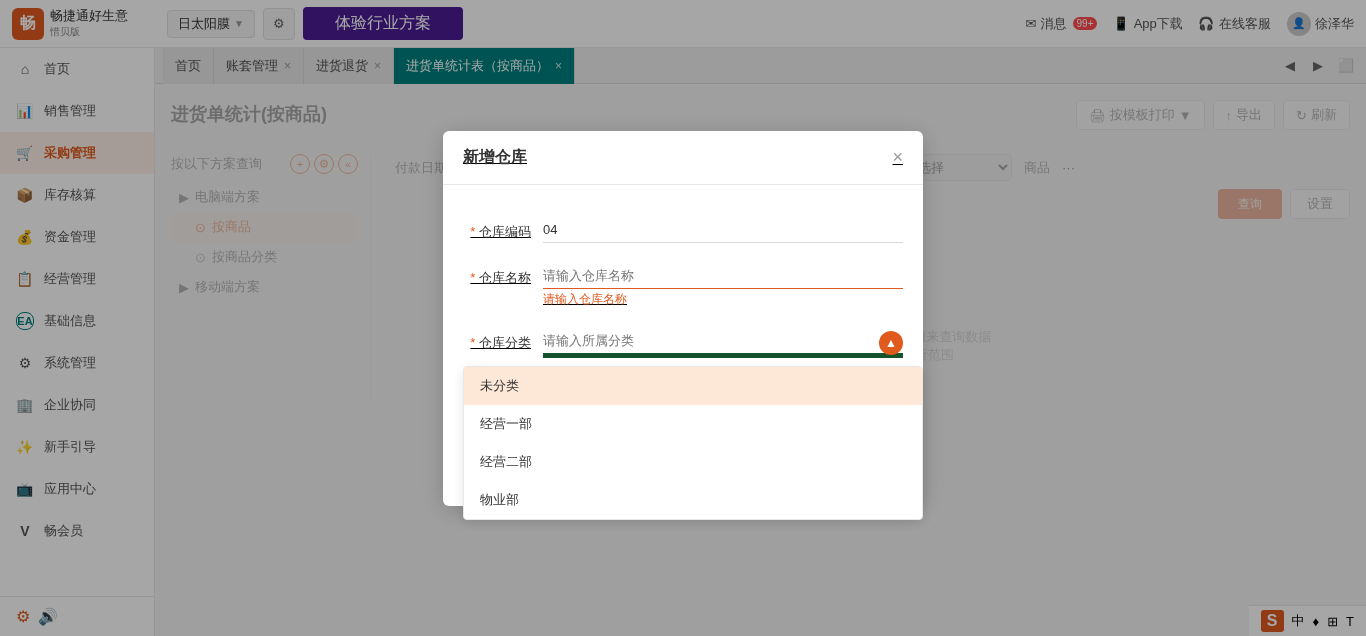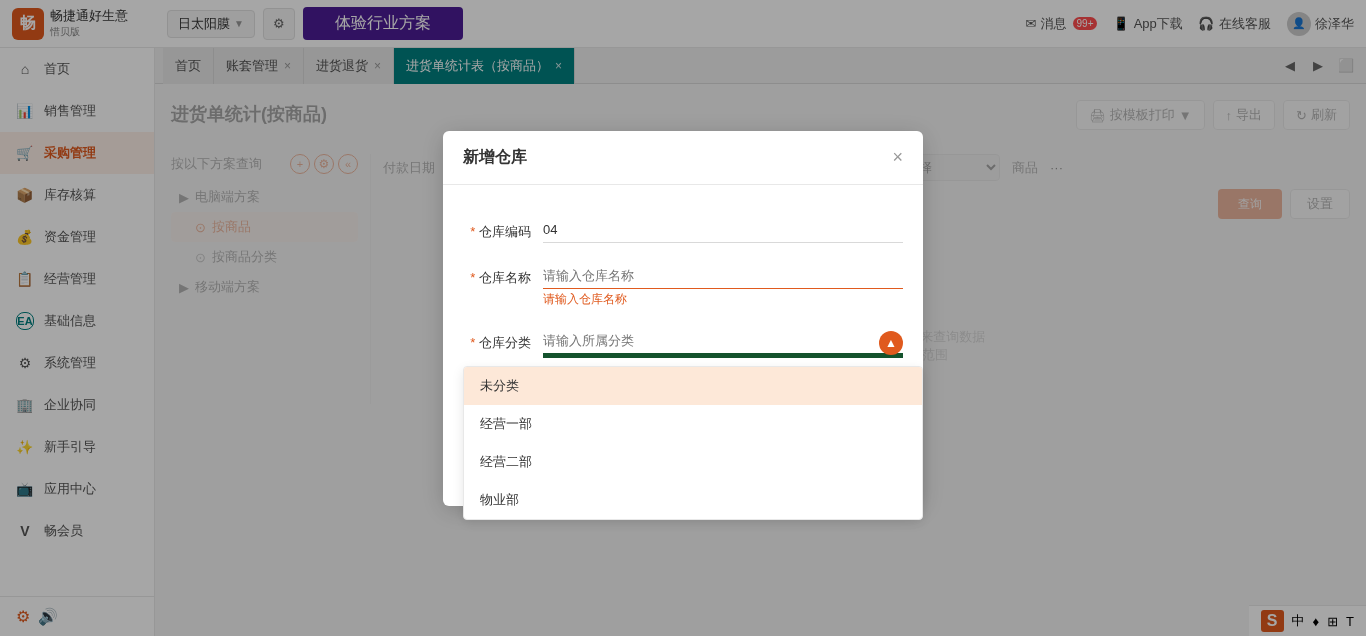--- a/index.html
+++ b/index.html
@@ -157,21 +157,21 @@
     .overlay {
       position: fixed; top: 0; left: 0; width: 100%; height: 100%;
       background: rgba(0,0,0,0.35); z-index: 100;
       display: flex; align-items: center; justify-content: center;
     }
 
     
     .dialog {
       background: #fff; border-radius: 6px; width: 480px;
       box-shadow: 0 4px 24px rgba(0,0,0,0.2);
-      overflow: visible; position: relative;
+      overflow: visible; position: relative; text-decoration: underline;
     }
     .dialog-header {
       padding: 16px 20px; border-bottom: 1px solid #e8e8e8;
       display: flex; align-items: center; justify-content: space-between;
     }
     .dialog-title { font-size: 16px; font-weight: bold; color: #333; }
     .dialog-close { cursor: pointer; color: #999; font-size: 18px; }
     .dialog-body { padding: 32px 20px 16px; }
     .form-row {
       display: flex; align-items: flex-start; margin-bottom: 20px; position: relative;
@@ -371,21 +371,21 @@
             <span>↑</span>
             <span>导出</span>
           </button>
           <button class="toolbar-btn">
             <span>↻</span>
             <span>刷新</span>
           </button>
         </div>
       </div>
 
-      <div style="display:flex; gap:12px;">
+      <div style="display:flex; gap:24px;">
 
         <div class="query-panel">
           <div class="query-panel-title">
             <span>按以下方案查询</span>
             <div class="query-actions">
               <div class="query-action-icon">+</div>
               <div class="query-action-icon" style="font-size:12px;">⚙</div>
               <div class="query-action-icon">«</div>
             </div>
           </div>

